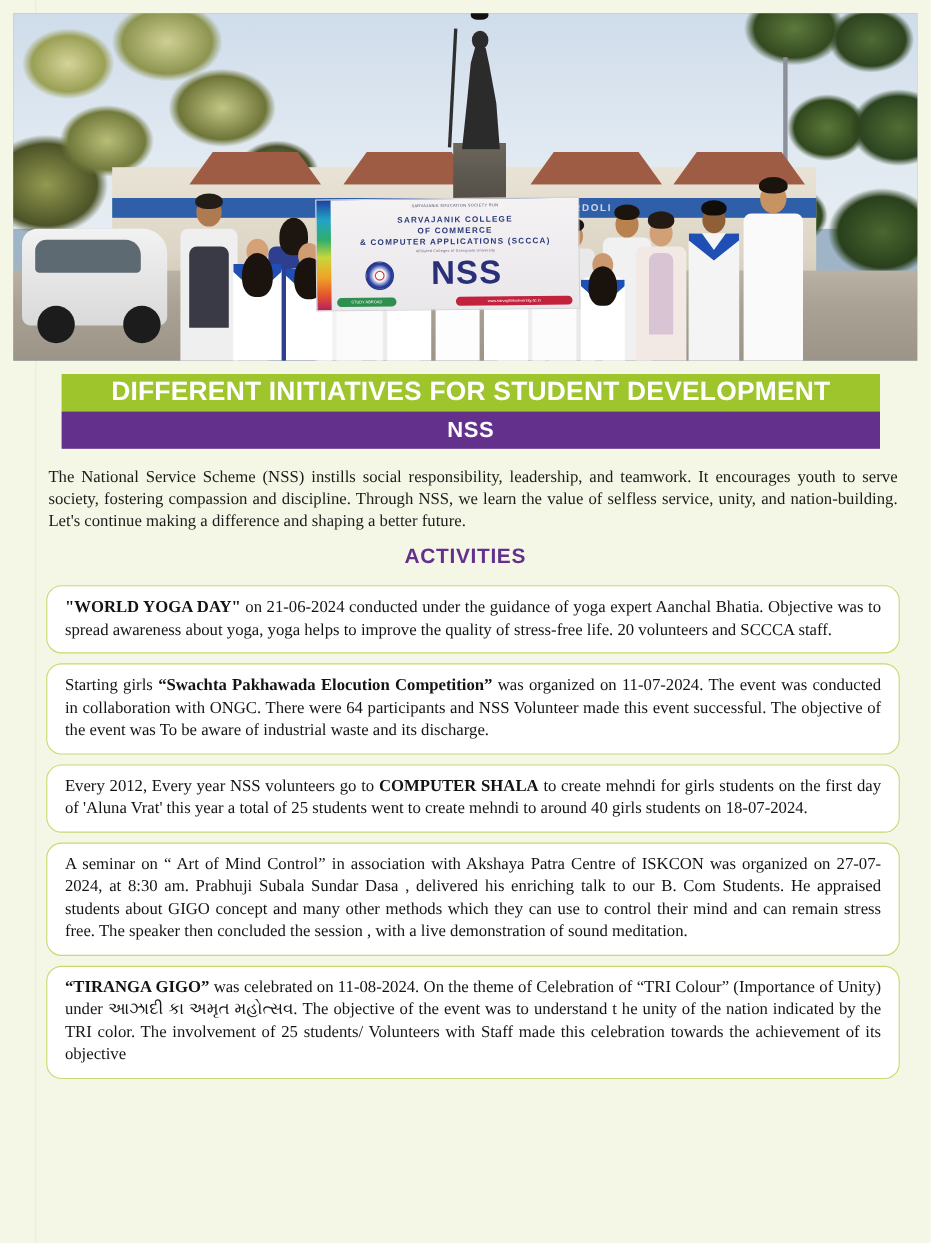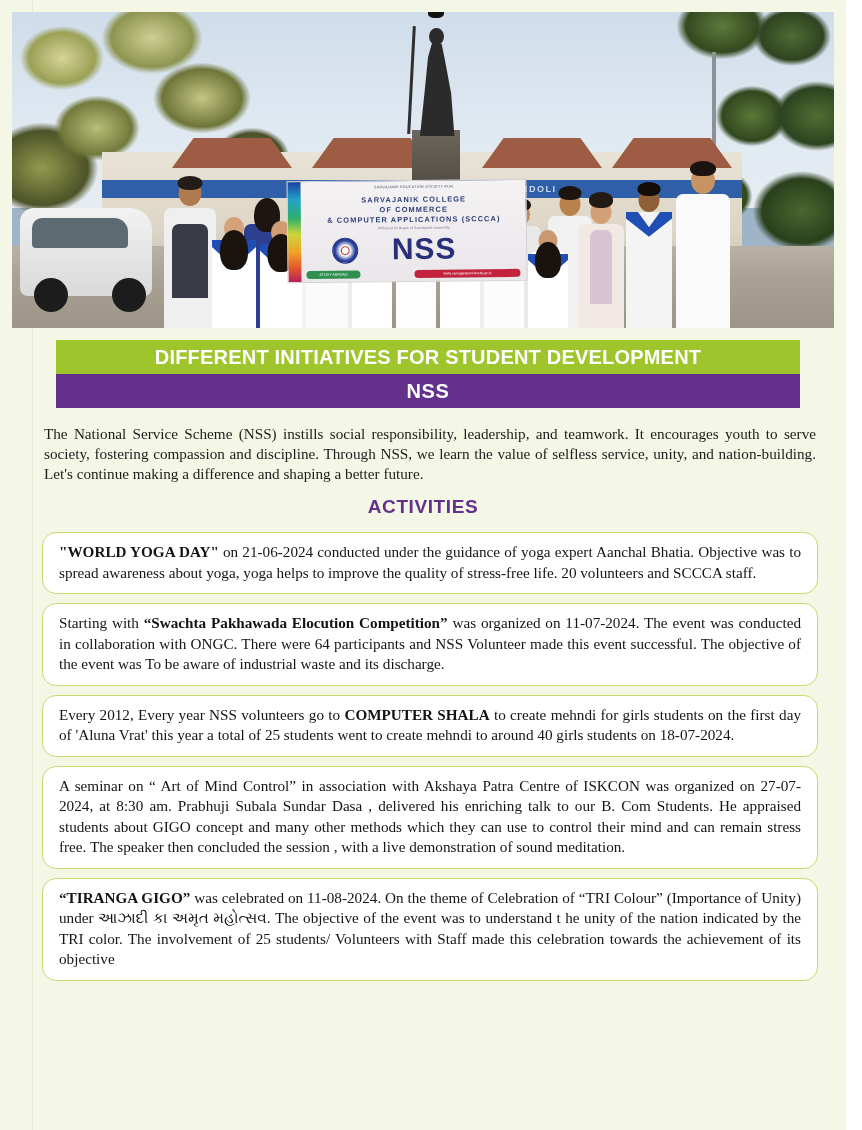--- a/index.html
+++ b/index.html
@@ -249,21 +249,21 @@
     align-items: center;
     justify-content: center;
     font-family: "Liberation Sans", sans-serif;
     font-weight: bold;
     color: #ffffff;
   }
   #bar-green {
     top: 340px;
     height: 34px;
     background: #9fc52c;
-    font-size: 20px;
+    font-size: 24px;
     letter-spacing: .2px;
   }
   #bar-purple {
     top: 374px;
     height: 34px;
     background: #63308c;
     font-size: 20px;
     letter-spacing: .6px;
   }
 
@@ -485,21 +485,21 @@
 
   <div id="activities-heading">ACTIVITIES</div>
 
   <div id="intro">The National Service Scheme (NSS) instills social responsibility, leadership, and teamwork. It encourages youth to serve society, fostering compassion and discipline. Through NSS, we learn the value of selfless service, unity, and nation-building. Let's continue making a difference and shaping a better future.</div>
 
   <div id="activity-list">
       <div class="activity-box">
         <p><b>"WORLD YOGA DAY"</b><span> on 21-06-2024 conducted under the guidance of yoga expert Aanchal Bhatia. Objective was to spread awareness about yoga, yoga helps to improve the quality of stress-free life. 20 volunteers and SCCCA staff.</span></p>
       </div>
       <div class="activity-box">
-        <p><span>Starting with </span><b>“Swachta Pakhawada Elocution Competition”</b><span> was organized on 11-07-2024. The event was conducted in collaboration with ONGC. There were 64 participants and NSS Volunteer made this event successful. The objective of the event was To be aware of industrial waste and its discharge.</span></p>
+        <p><span>Starting girls </span><b>“Swachta Pakhawada Elocution Competition”</b><span> was organized on 11-07-2024. The event was conducted in collaboration with ONGC. There were 64 participants and NSS Volunteer made this event successful. The objective of the event was To be aware of industrial waste and its discharge.</span></p>
       </div>
       <div class="activity-box">
         <p><span> Every 2012, Every year NSS volunteers go to </span><b>COMPUTER SHALA</b><span> to create mehndi for girls students on the first day of 'Aluna Vrat' this year a total of 25 students went to create mehndi to around 40 girls students on 18-07-2024.</span></p>
       </div>
       <div class="activity-box">
         <p><span>A seminar on “ Art of Mind Control” in association with Akshaya Patra  Centre of ISKCON was organized on 27-07-2024, at 8:30 am. Prabhuji Subala Sundar Dasa , delivered his enriching talk to our B. Com  Students. He appraised students about GIGO concept and many other methods which they can use to control their mind and can remain stress free. The speaker then concluded the session , with a live demonstration of sound meditation.</span></p>
       </div>
       <div class="activity-box">
         <p><b>“TIRANGA GIGO”</b><span> was celebrated on 11-08-2024. On the theme of Celebration of “TRI Colour” (Importance of Unity) under આઝાદી કા અમૃત મહોત્સવ. The objective of the event was to understand t he unity of the nation indicated by the TRI color. The involvement of  25 students/ Volunteers with Staff made this celebration towards the achievement of its objective</span></p>
       </div>

